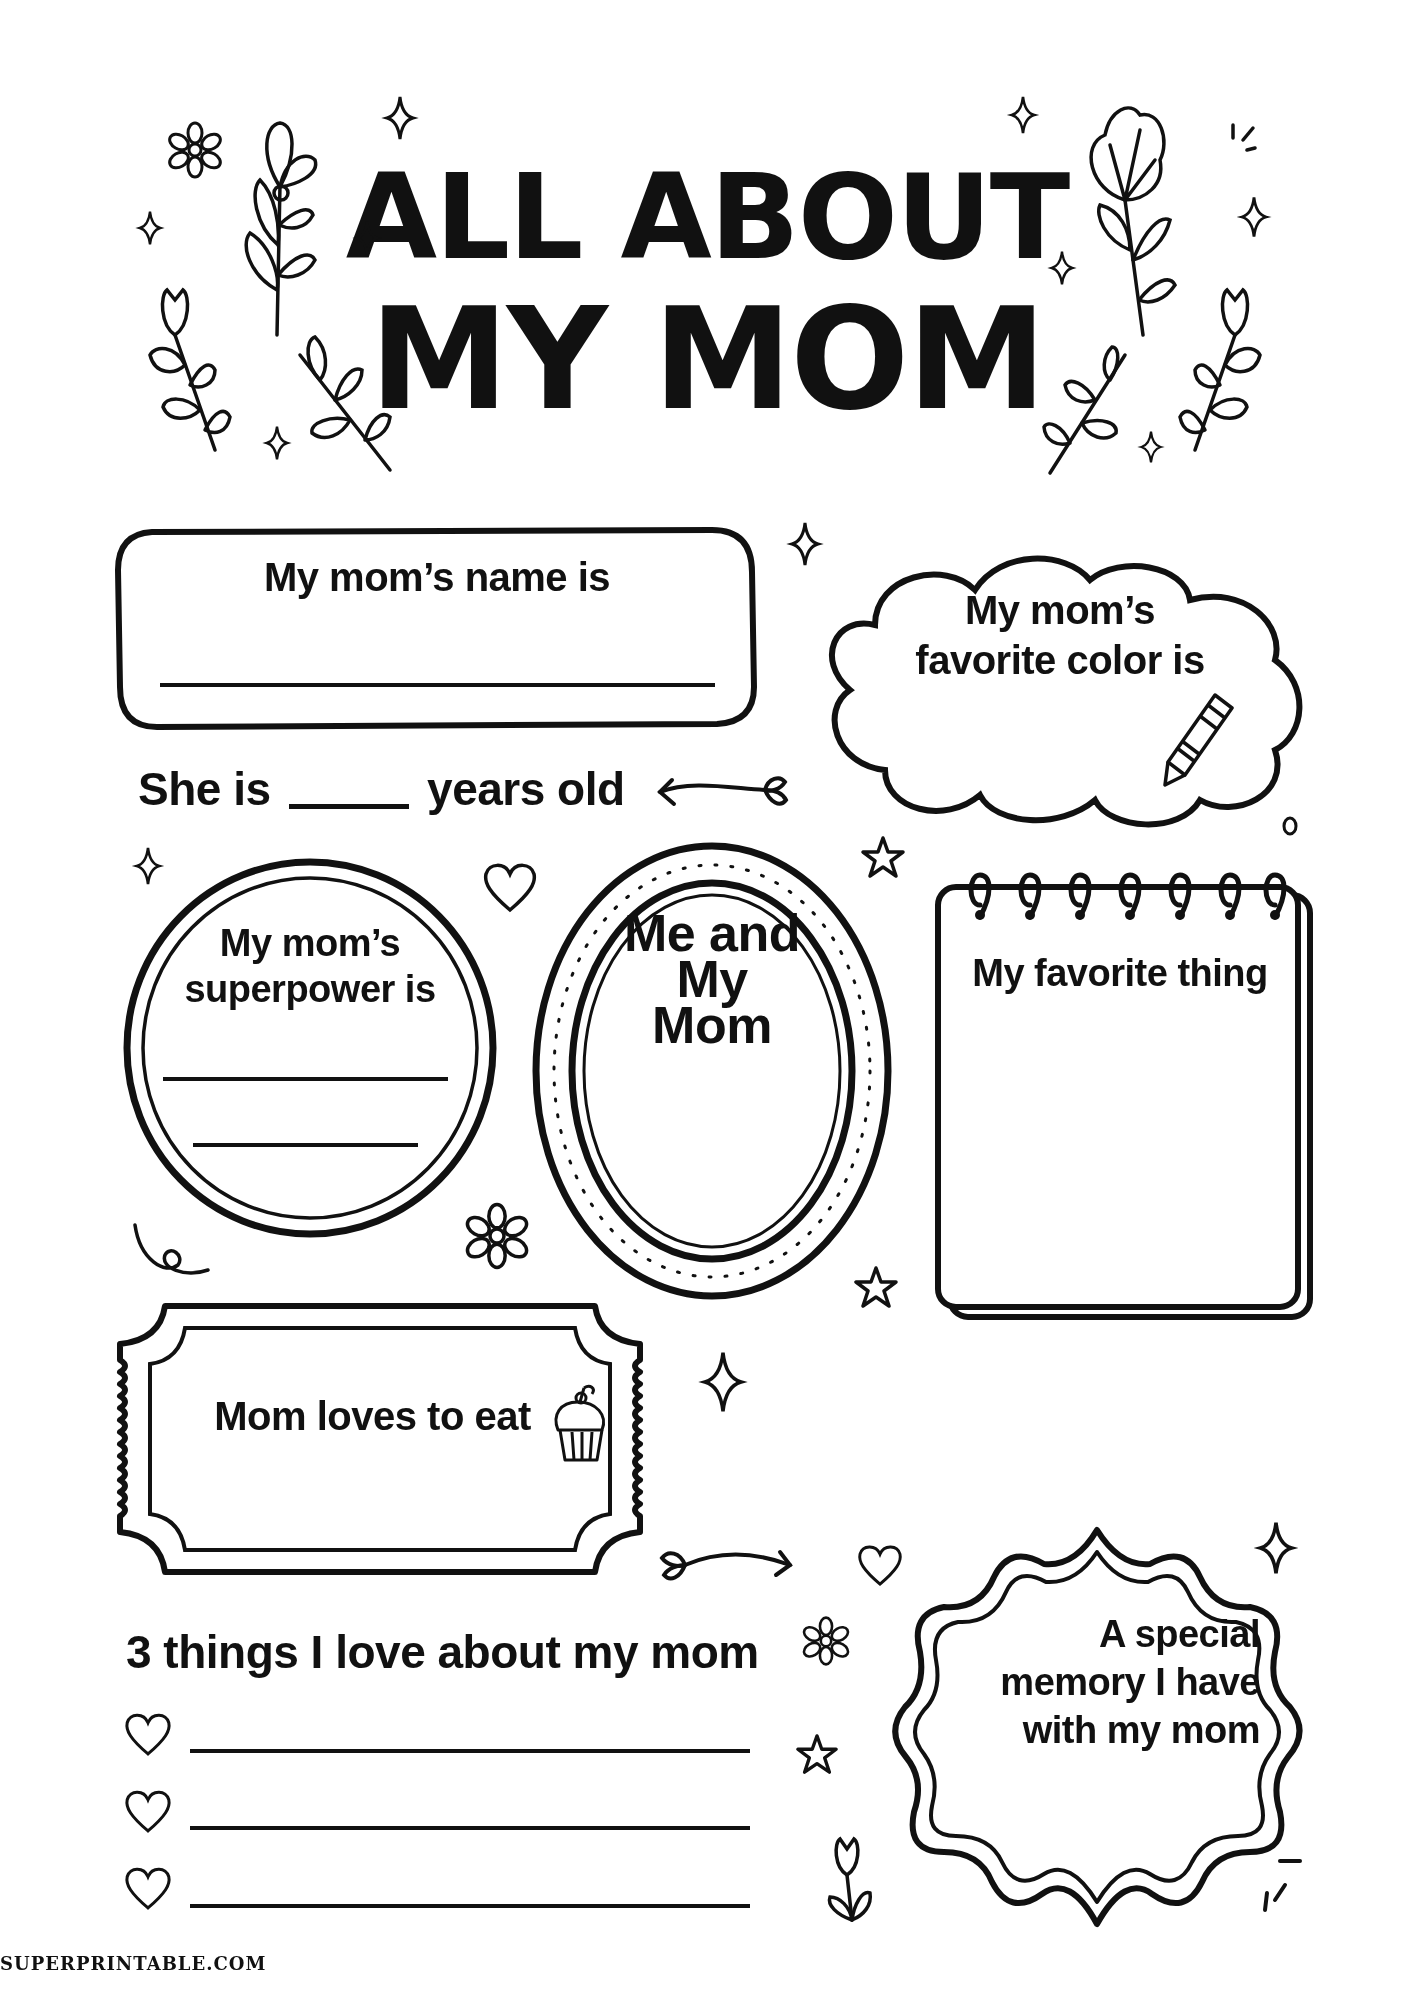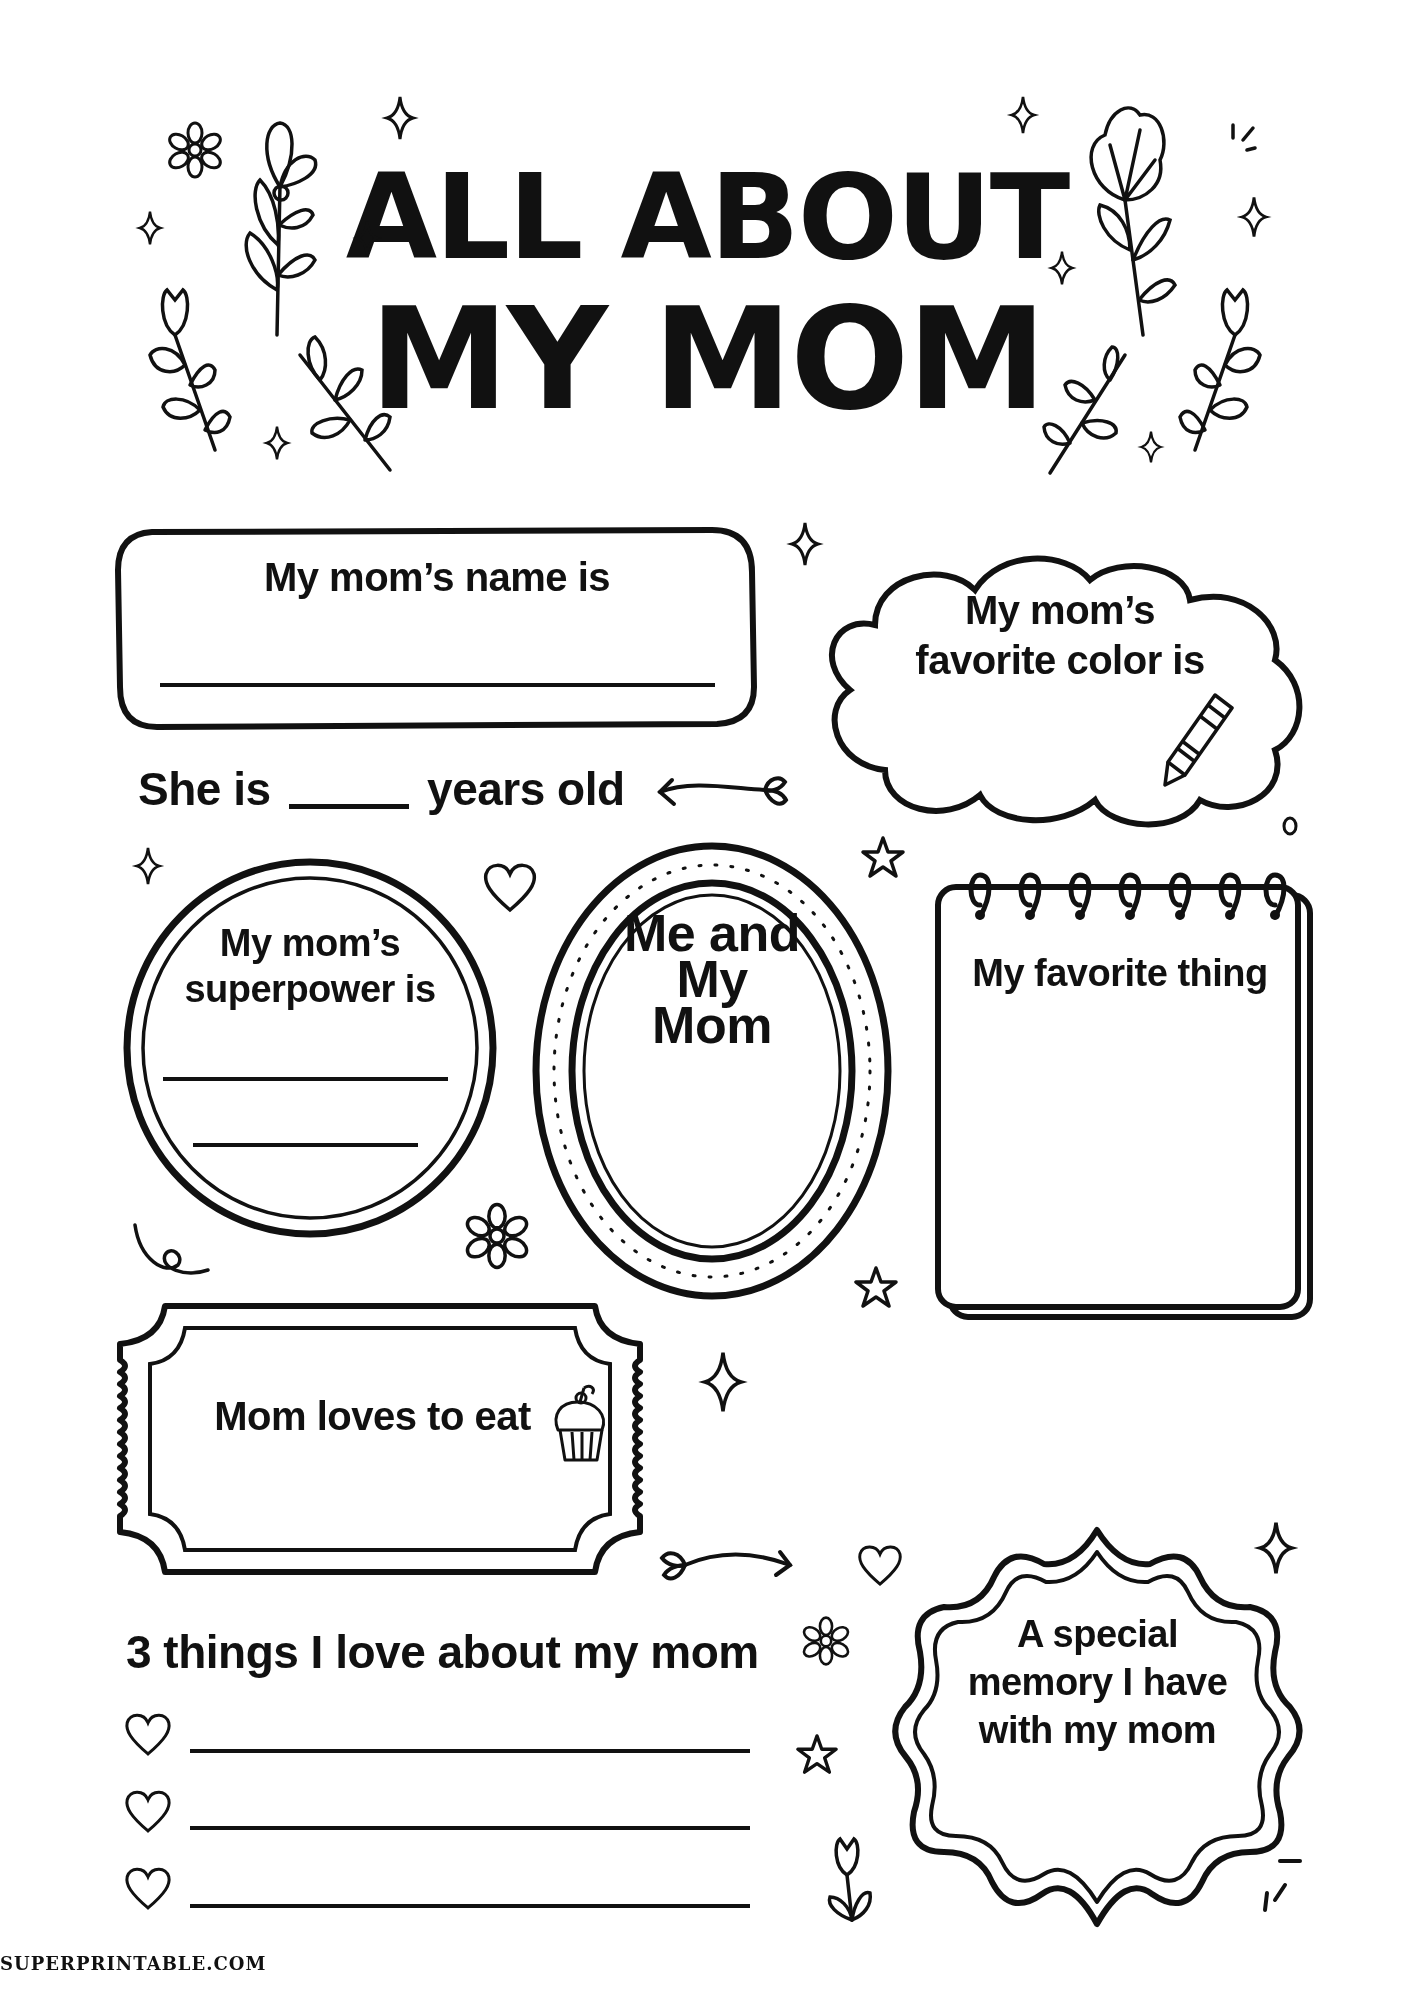--- a/index.html
+++ b/index.html
@@ -320,21 +320,21 @@
     <path d="M25 40 L30 85"></path>
     <path d="M30 85 C15 80 5 70 8 62 C18 62 28 72 30 85"></path>
     <path d="M30 85 C32 70 40 55 48 58 C50 70 42 80 30 85"></path>
   </g>
 </svg>
 
 <svg class="deco" style="left:880px;top:1522px" width="435" height="412" viewBox="0 0 435 412">
   <path d="M217 8 Q240 45 270 42 Q305 22 320 55 Q335 88 370 85 Q405 92 395 130 Q388 165 410 185 Q430 210 408 235 Q390 258 400 290 Q408 330 370 330 Q335 330 322 360 Q305 395 272 372 Q245 352 217 402 Q190 352 162 372 Q130 395 112 360 Q100 330 64 330 Q26 330 34 290 Q45 258 26 235 Q5 210 25 185 Q46 165 40 130 Q30 92 64 85 Q100 88 114 55 Q130 22 164 42 Q195 45 217 8Z" fill="#fff" stroke="#111" stroke-width="6" stroke-linejoin="round"></path>
   <path d="M217 30 Q238 62 268 60 Q296 44 308 70 Q322 102 356 100 Q385 106 378 138 Q372 170 390 188 Q408 210 390 232 Q374 254 382 284 Q388 314 358 314 Q325 314 312 340 Q298 370 270 352 Q244 336 217 380 Q190 336 164 352 Q136 370 122 340 Q110 314 76 314 Q46 314 52 284 Q60 254 44 232 Q26 210 44 188 Q62 170 56 138 Q50 106 78 100 Q112 102 126 70 Q138 44 166 60 Q196 62 217 30Z" fill="none" stroke="#111" stroke-width="4" stroke-linejoin="round"></path>
 </svg>
-<div class="label" style="left:935px;top:1610px;width:325px;font-size:38px;line-height:48px;">
+<div class="label" style="left:935px;top:1610px;width:325px;font-size:38px;line-height:48px;text-align:right;">
   <div>A special</div>
   <div>memory I have</div>
   <div>with my mom</div>
 </div>
 <div class="abs" style="left:960px;top:1770px;width:280px;height:110px;"></div>
 <svg class="deco" style="left:1255px;top:1855px" width="50" height="60" viewBox="0 0 50 60">
   <g stroke="#111" stroke-width="4" stroke-linecap="round">
       <path d="M25 6 L45 6"></path>
       <path d="M30 30 L20 45"></path>
       <path d="M12 38 L10 55"></path>

